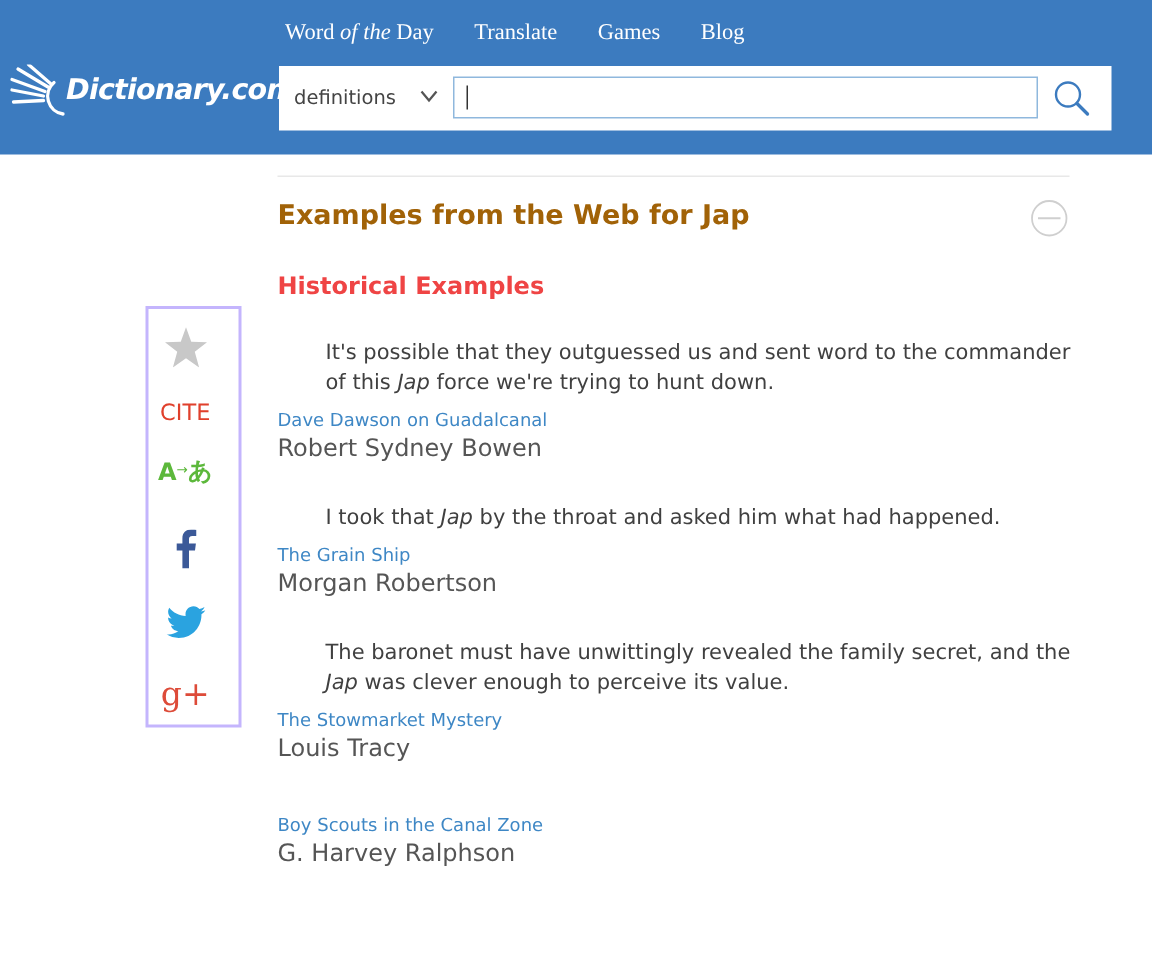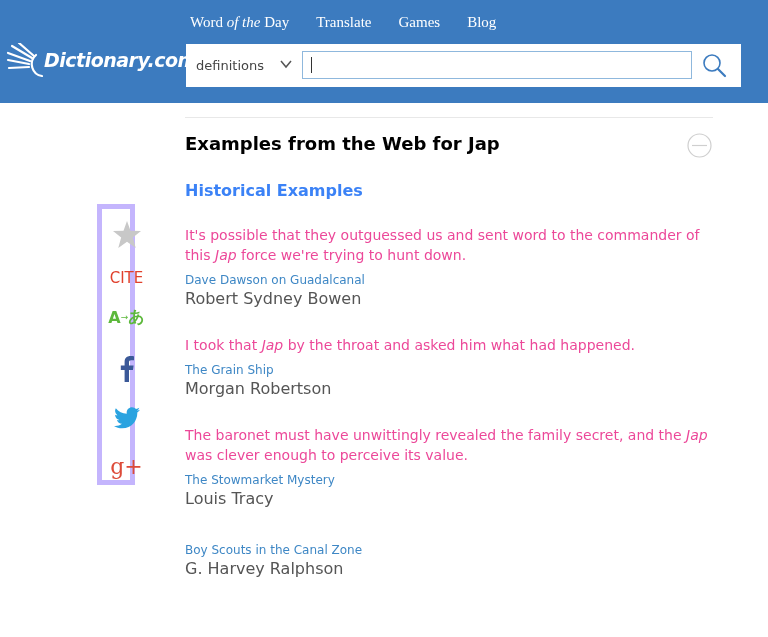--- a/index.html
+++ b/index.html
@@ -16,33 +16,33 @@
     .topnav a em { font-style: italic; }
 
     .searchbar { position: absolute; left: 186px; top: 44px; width: 555px; height: 43px; background: #ffffff; }
     .search-select { position: absolute; left: 0; top: 0; width: 115px; height: 43px; display: flex; align-items: center; padding-left: 10px; font-size: 13px; color: #444; }
     .search-select .chev { position: absolute; left: 94px; top: 14px; width: 12px; height: 12px; }
     .search-input { position: absolute; left: 116px; top: 7px; width: 390px; height: 28px; border: 1px solid #8fb8dd; background: #fff; font-size: 14px; padding-left: 8px; outline: none; color: #333; }
     .caret { position: absolute; left: 125px; top: 13px; width: 1px; height: 16px; background: #333; }
     .search-btn { position: absolute; left: 515px; top: 8px; width: 28px; height: 28px; }
 
     .divider { position: absolute; left: 185px; top: 117px; width: 528px; height: 1px; background: #e8e8e8; }
-    .section-title { position: absolute; left: 185px; top: 133px; font-size: 18px; color: #000000; }
+    .section-title { position: absolute; left: 185px; top: 133px; font-size: 18px; color: #a16207; }
     .collapse-btn { position: absolute; left: 687px; top: 133px; width: 25px; height: 25px; }
 
-    .sub-title { position: absolute; left: 185px; top: 181px; font-size: 16px; color: #3b82f6; }
+    .sub-title { position: absolute; left: 185px; top: 181px; font-size: 16px; color: #ef4444; }
 
-    .sidebar { position: absolute; left: 97px; top: 204px; width: 38px; height: 281px; border: 5px solid #c4b5fd; background: #fff; }
+    .sidebar { position: absolute; left: 97px; top: 204px; width: 64px; height: 281px; border: 2px solid #c4b5fd; background: #fff; }
     .sb-item { position: absolute; left: 0; width: 49px; display: flex; justify-content: center; align-items: center; }
     .cite { color: #e0402c; font-size: 15px; }
     .translate { color: #5cb83b; font-size: 16px; font-weight: bold; }
     .translate small { font-size: 9px; font-weight: normal; }
 
     .example { position: absolute; left: 185px; width: 530px; }
-    .ex-text { font-size: 14px; line-height: 20px; color: #ec4899; }
+    .ex-text { font-size: 14px; line-height: 20px; color: #404040; margin-left: 32px; }
     .ex-text em { font-style: italic; }
     .ex-source { display: block; font-size: 12px; color: #3e87c5; text-decoration: none; margin-top: 8px; line-height: 14px; }
     .ex-author { display: block; font-size: 16px; color: #555; margin-top: 5px; line-height: 14px; }
   </style>
 </head>
 <body>
 
 <div class="header">
   <div class="logo">
     <svg width="40" height="40" viewBox="0 0 40 40">

